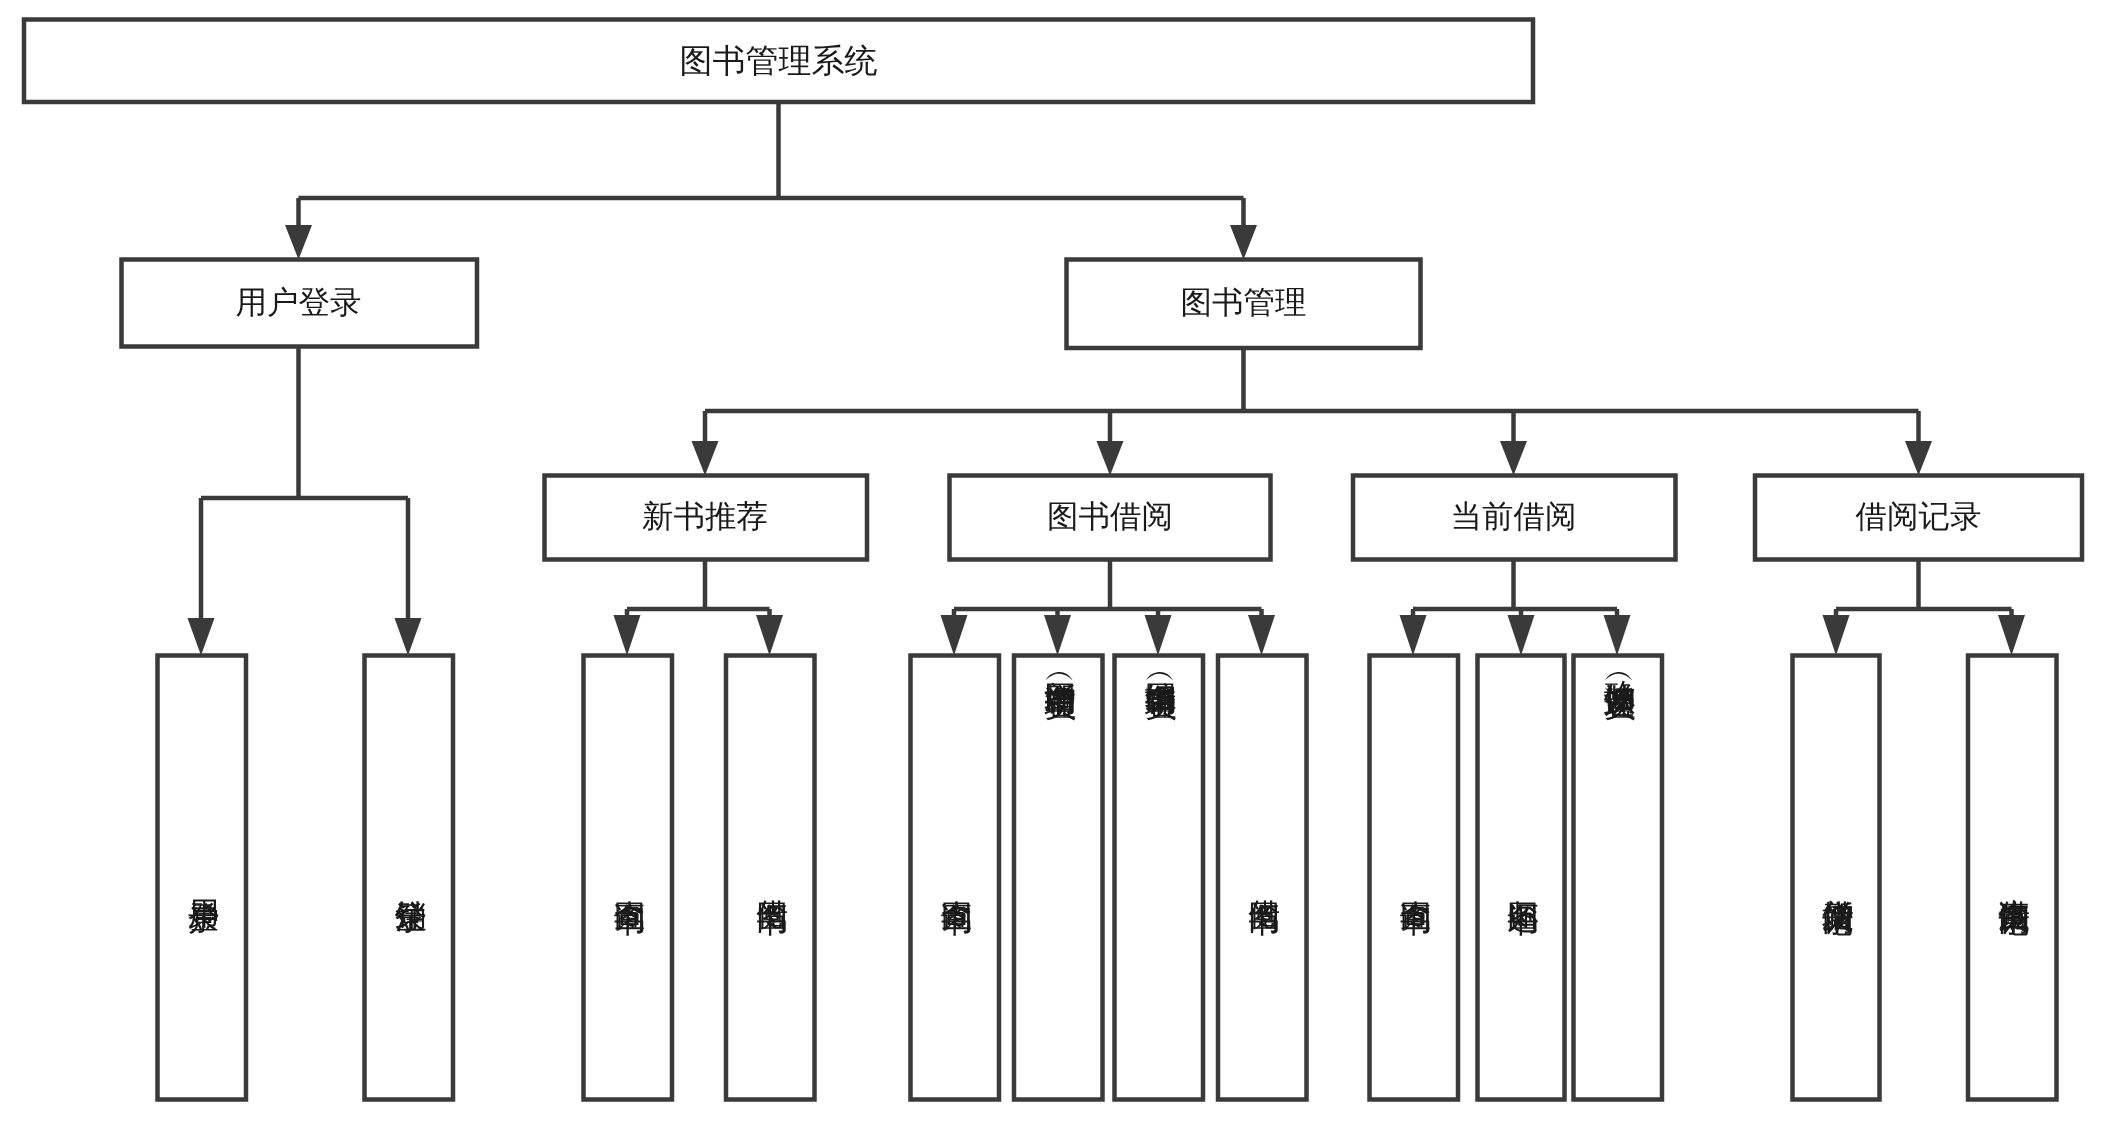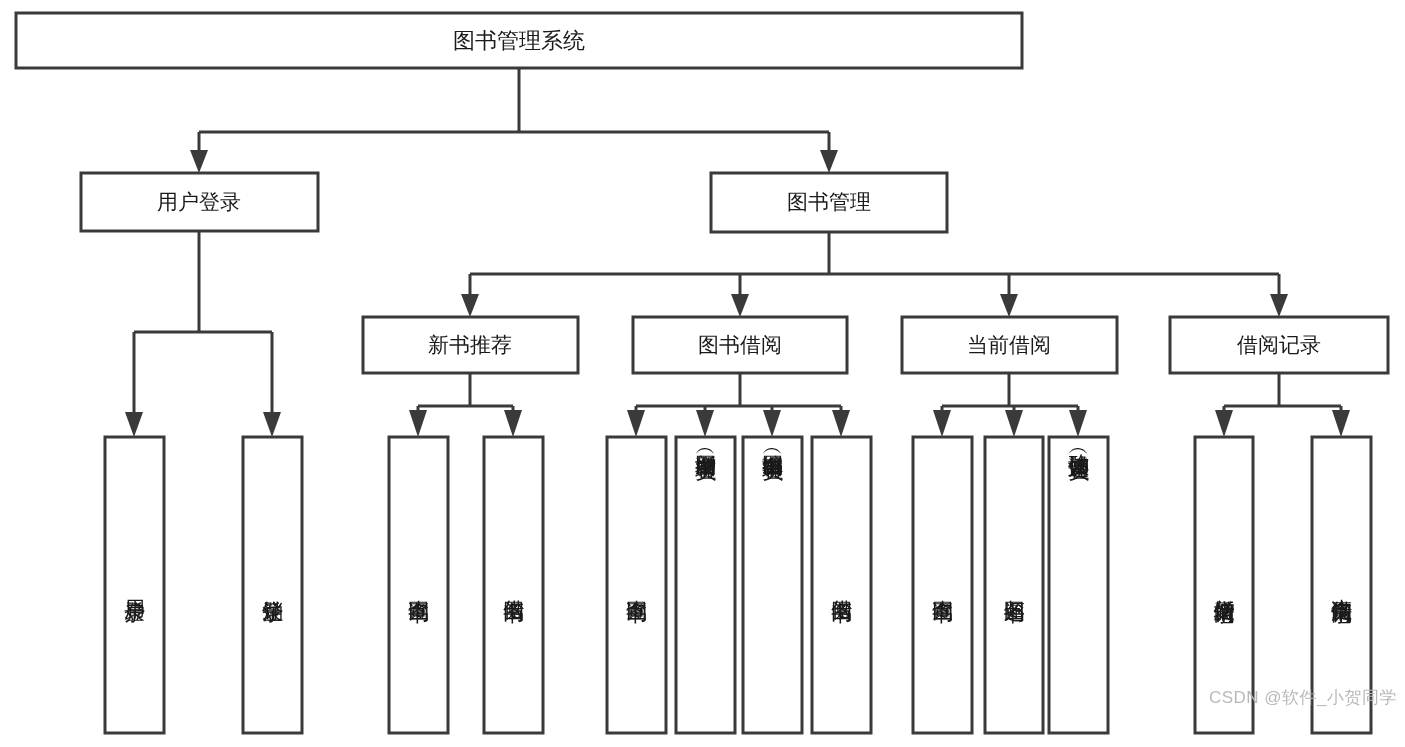--- a/index.html
+++ b/index.html
@@ -255,15 +255,14 @@
   <div class="leaf-cell" style="left:1049px; top:437px; width:59px; height:296px; align-items:flex-start;">
     <span class="leaf-label">确认归还（管理员）</span>
   </div>
   <div class="leaf-cell" style="left:1195px; top:437px; width:58px; height:296px;">
     <span class="leaf-label">新增借阅记录</span>
   </div>
   <div class="leaf-cell" style="left:1312px; top:437px; width:59px; height:296px;">
     <span class="leaf-label">查询借阅记录</span>
   </div>
 
-  <div class="watermark">CSDN @软件_小贺同学</div>
 
 </div>
 
 </body></html>

